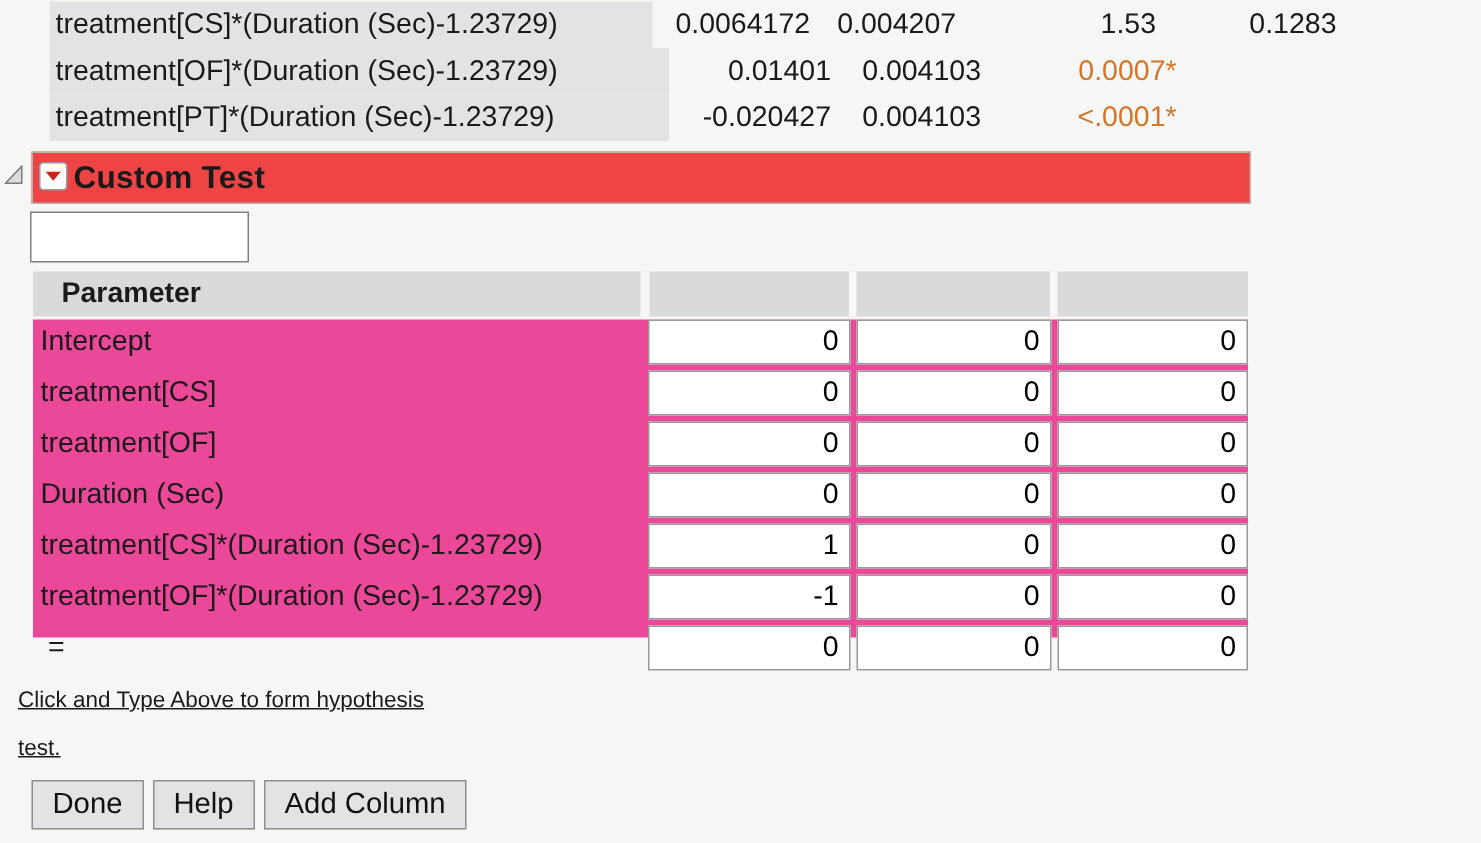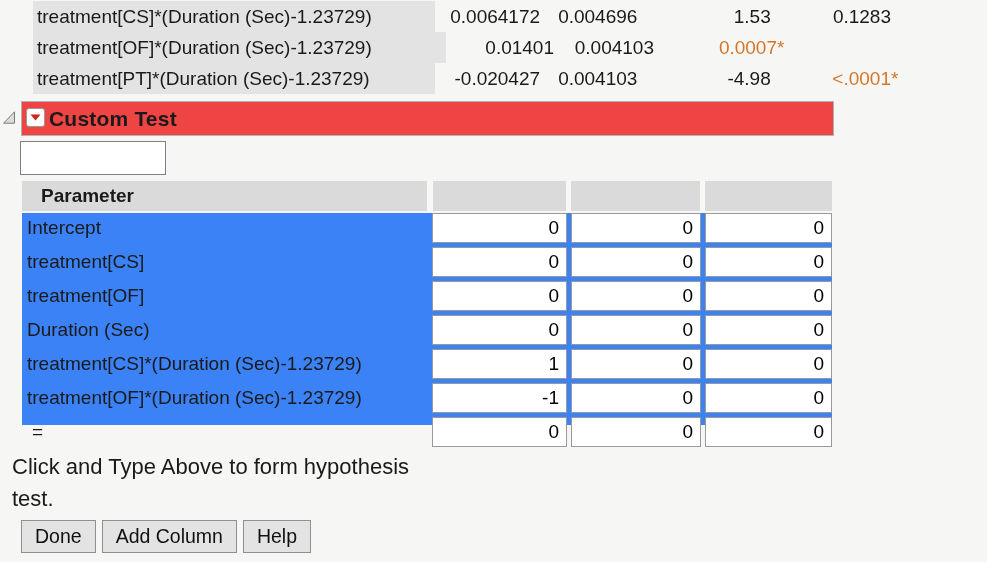--- a/index.html
+++ b/index.html
@@ -27,58 +27,57 @@
   .name-input{position:absolute;left:20px;top:141px;width:146px;height:34px;border:1px solid #7f7f7f;background:#fff;box-sizing:border-box;font-size:19px;padding:0 6px;outline:none;}
 
   
   .ct-table{position:absolute;left:22px;top:181px;width:810px;}
   .ct-head{position:relative;height:30px;background:#dadada;}
   .ct-head .title{font-weight:bold;font-size:19px;line-height:30px;padding-left:19px;}
   .hsep{position:absolute;top:0;height:30px;background:#f8f8f7;}
   .hsep.s1{left:405px;width:6px;}
   .hsep.s2{left:544px;width:5px;}
   .hsep.s3{left:678px;width:5px;}
-  .ct-body{position:relative;margin-top:2px;height:212px;background:#3b82f6;}
+  .ct-body{position:relative;margin-top:2px;height:212px;background:#ec4899;}
   .ct-row{position:absolute;left:0;width:810px;height:30px;}
   .ct-row .plabel{font-size:19px;line-height:30px;padding-left:5px;}
   .ct-row .plabel.eq{padding-left:10px;}
   .cell{position:absolute;top:0;height:30px;border:1px solid #999;background:#fff;box-sizing:border-box;text-align:right;font-size:19px;font-family:"Liberation Sans","DejaVu Sans",sans-serif;padding:0 7px 0 2px;outline:none;}
   .cell.k1{left:410px;width:135px;}
   .cell.k2{left:549px;width:130px;}
   .cell.k3{left:683px;width:127px;}
 
   
-  .hint{position:absolute;left:12px;top:451px;font-size:22px;line-height:32px;}
+  .hint{position:absolute;left:12px;top:451px;font-size:15px;line-height:32px;text-decoration:underline;}
   .btn-row{position:absolute;left:21px;top:520px;display:flex;gap:6px;}
   .btn{height:33px;background:#e3e3e3;border:1px solid #8f8f8f;font-size:19.5px;font-family:"Liberation Sans","DejaVu Sans",sans-serif;padding:0 13px;color:#111;cursor:pointer;}
 </style>
 </head>
 <body>
 
 <div id="screen">
 
   <div class="est-table">
     <div class="est-row">
       <div class="c-label">treatment[CS]*(Duration (Sec)-1.23729)</div>
       <div class="c-est">0.0064172</div>
-      <div class="c-se">0.004696</div>
+      <div class="c-se">0.004207</div>
       <div class="c-t">1.53</div>
       <div class="c-p"><span>0.1283</span><span class="star"></span></div>
     </div>
     <div class="est-row">
       <div class="c-label">treatment[OF]*(Duration (Sec)-1.23729)</div>
       <div class="c-est">0.01401</div>
       <div class="c-se">0.004103</div>
       <div class="c-p sig"><span>0.0007</span><span class="star">*</span></div>
     </div>
     <div class="est-row">
       <div class="c-label">treatment[PT]*(Duration (Sec)-1.23729)</div>
       <div class="c-est">-0.020427</div>
       <div class="c-se">0.004103</div>
-      <div class="c-t">-4.98</div>
       <div class="c-p sig"><span>&lt;.0001</span><span class="star">*</span></div>
     </div>
   </div>
 
   <div class="disclosure">
     <svg width="13" height="13" viewBox="0 0 13 13">
       <polygon points="11.5,0.8 11.5,12.2 0.6,12.2" fill="#dcdcdc" stroke="#7a7a7a" stroke-width="1"></polygon>
     </svg>
   </div>
 
@@ -154,17 +153,17 @@
     </div>
   </div>
 
   <div class="hint">
     <div>Click and Type Above to form hypothesis</div>
     <div>test.</div>
   </div>
 
   <div class="btn-row">
     <button class="btn">Done</button>
+    <button class="btn">Help</button>
     <button class="btn">Add Column</button>
-    <button class="btn">Help</button>
   </div>
 
 </div>
 
 </body></html>

